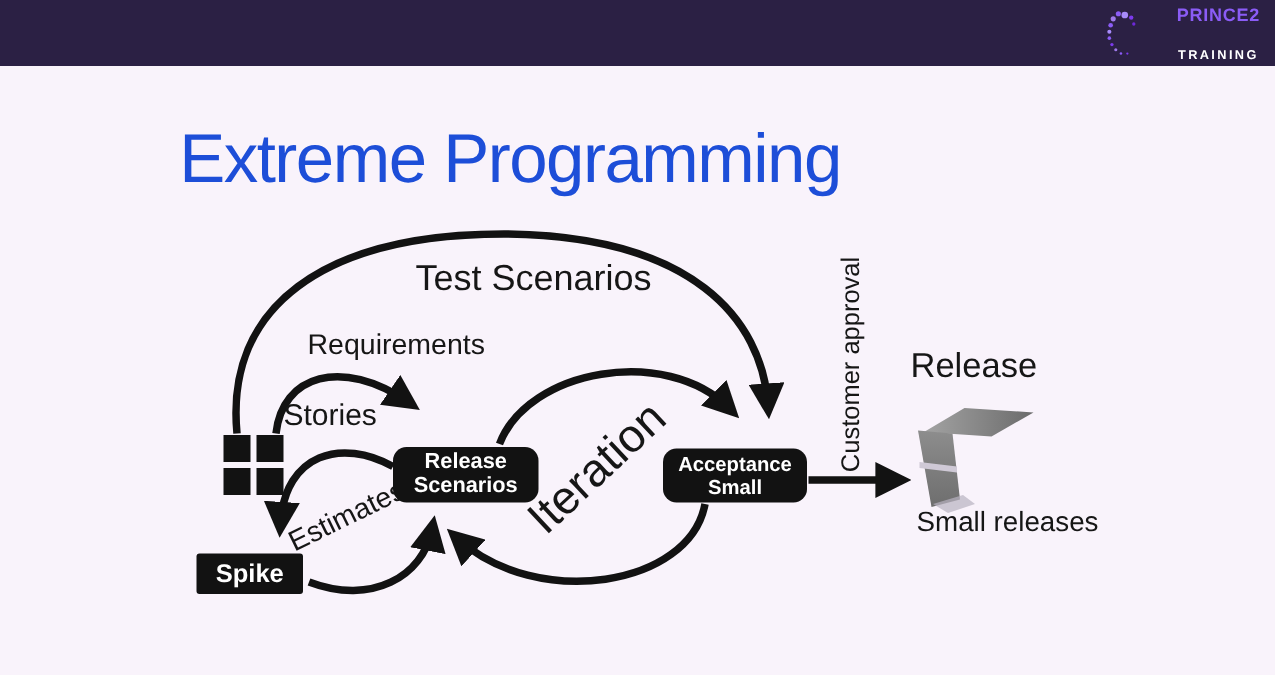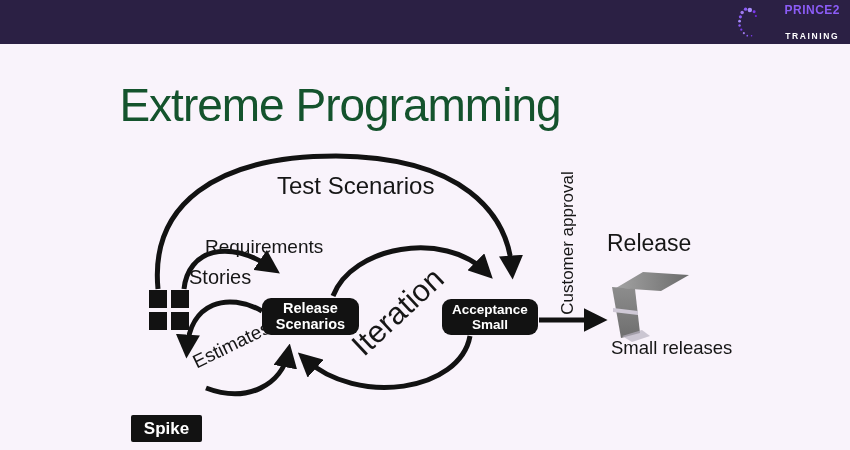--- a/index.html
+++ b/index.html
@@ -24,48 +24,48 @@
     color:#8b5cf6;font-weight:bold;font-size:12px;letter-spacing:.5px;
   }
   .logo-sub{
     color:#ffffff;font-weight:bold;font-size:8.5px;letter-spacing:1.6px;
     margin-top:16px;text-align:center;
   }
   
   .page-title{
     position:absolute;left:0;top:78px;width:680px;
     text-align:center;font-size:46px;font-weight:400;
-    letter-spacing:-1px;color:#14532d;
+    letter-spacing:-1px;color:#1d4ed8;
   }
   
   .diagram-svg{position:absolute;left:0;top:0;}
   
   .edge-label{position:absolute;white-space:nowrap;color:#161616;}
   .lbl-test-scenarios{left:277px;top:172px;font-size:24px;}
-  .lbl-requirements{left:205px;top:220px;font-size:19px;margin-top:16px;}
+  .lbl-requirements{left:205px;top:220px;font-size:19px;}
   .lbl-stories{left:189px;top:266px;font-size:20px;}
   .lbl-estimates{left:190px;top:334px;font-size:19px;transform:rotate(-26deg);}
   .lbl-iteration{left:332px;top:294px;width:132px;text-align:center;
     font-size:31px;transform:rotate(-43deg);}
   .lbl-customer-approval{left:495px;top:233px;width:145px;text-align:center;
     font-size:17px;transform:rotate(-90deg);}
   .lbl-release{left:607px;top:230px;font-size:23px;}
   .lbl-small-releases{left:611px;top:337px;font-size:18.5px;}
   
   .node{
     position:absolute;background:#121212;color:#ffffff;
     display:flex;flex-direction:column;align-items:center;justify-content:center;
     font-weight:bold;text-align:center;
   }
   .node-release-planning{left:262px;top:298px;width:97px;height:37px;
     border-radius:9px;font-size:14.5px;line-height:1.1;}
   .node-acceptance-test{left:442px;top:299px;width:96px;height:36px;
     border-radius:9px;font-size:13.5px;line-height:1.12;}
   .node-spike{left:131px;top:369px;width:71px;height:27px;
-    border-radius:2px;font-size:17px;margin-top:46px;}
+    border-radius:2px;font-size:17px;}
 </style>
 </head>
 <body>
 
 <div class="top-bar">
   <div class="logo">
     <svg class="logo-dots" viewBox="0 0 28 38">
       <circle cx="15" cy="5" r="2.6" fill="#a78bfa"></circle>
       <circle cx="10" cy="4" r="2.0" fill="#8b5cf6"></circle>
       <circle cx="20" cy="7" r="1.7" fill="#7c3aed"></circle>

